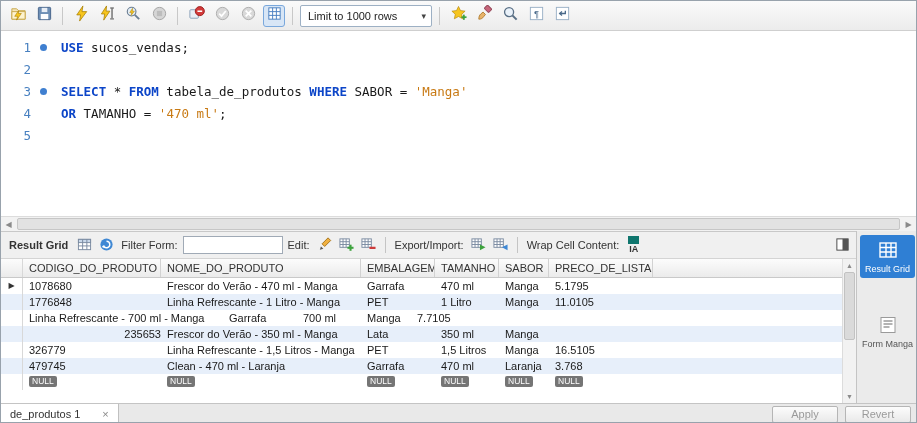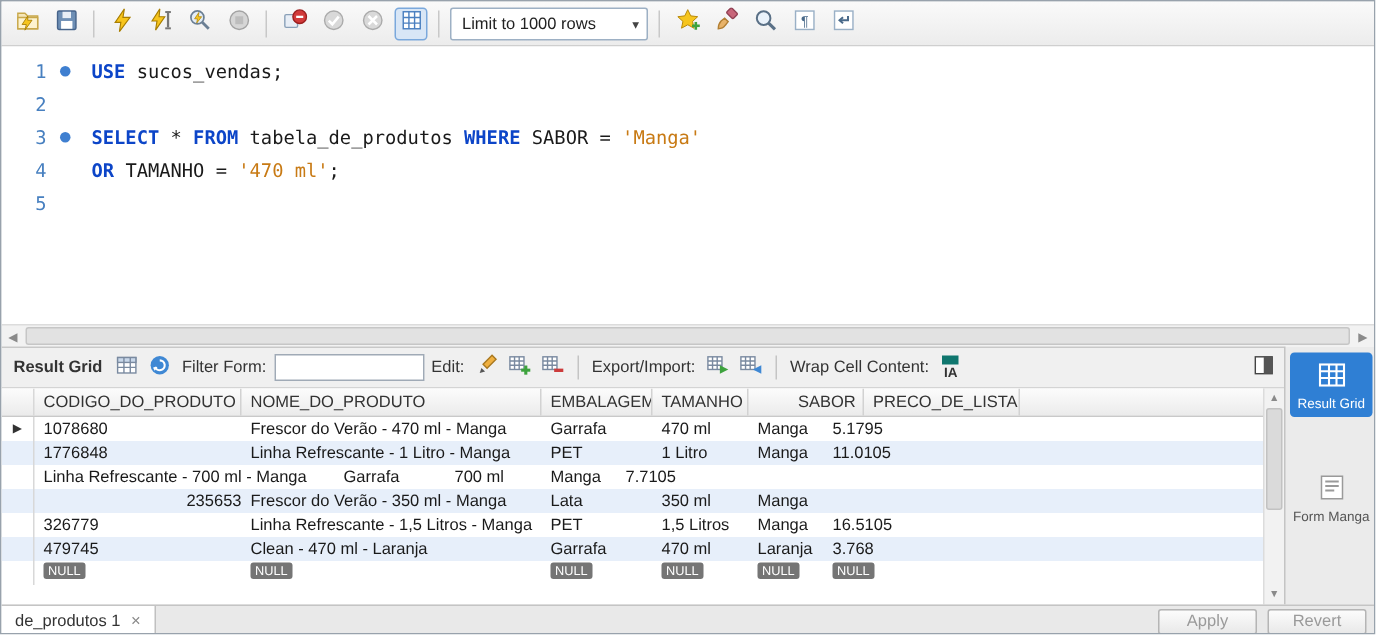--- a/index.html
+++ b/index.html
@@ -39,21 +39,21 @@
   
   .result-toolbar { position:absolute; left:0; top:230px; width:855px; height:28px; background:#f0f0f0;
     border-top:1px solid #c8c8c8; border-bottom:1px solid #d4d4d4; display:flex; align-items:center;
     padding:0 4px; gap:3px; box-sizing:border-box; font-size:11px; color:#333; }
   .rt-title { font-weight:bold; margin:0 4px; }
   .rt-label { margin:0 2px; white-space:nowrap; }
   .rtsep { width:1px; height:16px; background:#c4c4c4; margin:0 4px; flex:none; }
   .filter-input { width:92px; height:16px; border:1px solid #a0aab6; font-size:11px; padding:0 3px; font-family:inherit; }
   .tbtn.sm { width:19px; height:19px; }
   .tbtn.sm svg { width:15px; height:15px; }
-  .wrap-ia { font-size:9px; font-weight:bold; color:#333; border-top:6px solid #0f766e; line-height:10px; padding:0 1px; }
+  .wrap-ia { font-size:9px; font-weight:bold; color:#333; border-top:8px solid #0f766e; line-height:10px; padding:0 1px; }
   .flex-spacer { flex:1; }
 
   
   .grid { position:absolute; left:0; top:258px; width:841px; height:144px; background:#fff; overflow:hidden; font-size:11px; }
   .grid-header { display:flex; height:18px; background:linear-gradient(#fcfcfc,#ebebeb); border-bottom:1px solid #c9c9c9; color:#333; }
   .gh-cell { border-right:1px solid #d2d2d2; padding-left:6px; line-height:18px; box-sizing:border-box;
     overflow:hidden; white-space:nowrap; flex:none; }
   .gh-fill { flex:1; border-right:none; }
   .grow { display:flex; height:16px; line-height:16px; }
   .grow.odd { background:#e7effa; }
@@ -78,21 +78,21 @@
   .sb-item.active { background:#2f7fd4; color:#fff; }
   .sb-item + .sb-item { margin-top:32px; }
   .sb-label { line-height:10px; }
   .sb-icon svg { width:20px; height:20px; }
 
   
   .bottom-bar { position:absolute; left:0; top:402px; width:100%; height:21px; background:#e9e9e9;
     border-top:1px solid #c4c4c4; display:flex; align-items:center; box-sizing:border-box;
     padding-right:5px; gap:7px; font-size:11px; }
   .tab { height:20px; background:#fff; border-right:1px solid #c0c0c0; display:flex; align-items:center;
-    gap:7px; padding:0 9px; color:#333; }
+    gap:22px; padding:0 9px; color:#333; }
   .tab-close { color:#888; font-size:11px; }
   .bspacer { flex:1; }
   .btn { width:66px; height:17px; font-size:11px; color:#9a9a9a; background:linear-gradient(#fcfcfc,#e9e9e9);
     border:1px solid #b5b5b5; border-radius:2px; font-family:inherit; padding:0; }
 </style>
 </head>
 <body>
 
 <div id="app">
 
@@ -310,21 +310,21 @@
       </span>
   </div>
 
   <div class="grid">
     <div class="grid-header">
         <div class="gh-cell gutter" style="width: 22px;"></div>
         <div class="gh-cell" style="width: 138px;">CODIGO_DO_PRODUTO</div>
         <div class="gh-cell" style="width: 200px;">NOME_DO_PRODUTO</div>
         <div class="gh-cell" style="width: 74px;">EMBALAGEM</div>
         <div class="gh-cell" style="width: 64px;">TAMANHO</div>
-        <div class="gh-cell" style="width: 50px; margin-left: 27px;">SABOR</div>
+        <div class="gh-cell" style="width: 50px;">SABOR</div>
         <div class="gh-cell" style="width: 104px;">PRECO_DE_LISTA</div>
         <div class="gh-cell gh-fill"></div>
       </div>
     <div>
         <div class="grow">
           <div class="gutter">▶</div>
           <div class="gcell" style="width: 138px;">1078680</div>
           <div class="gcell" style="width: 200px;">Frescor do Verão - 470 ml - Manga</div>
           <div class="gcell" style="width: 74px;">Garrafa</div>
           <div class="gcell" style="width: 64px;">470 ml</div>

